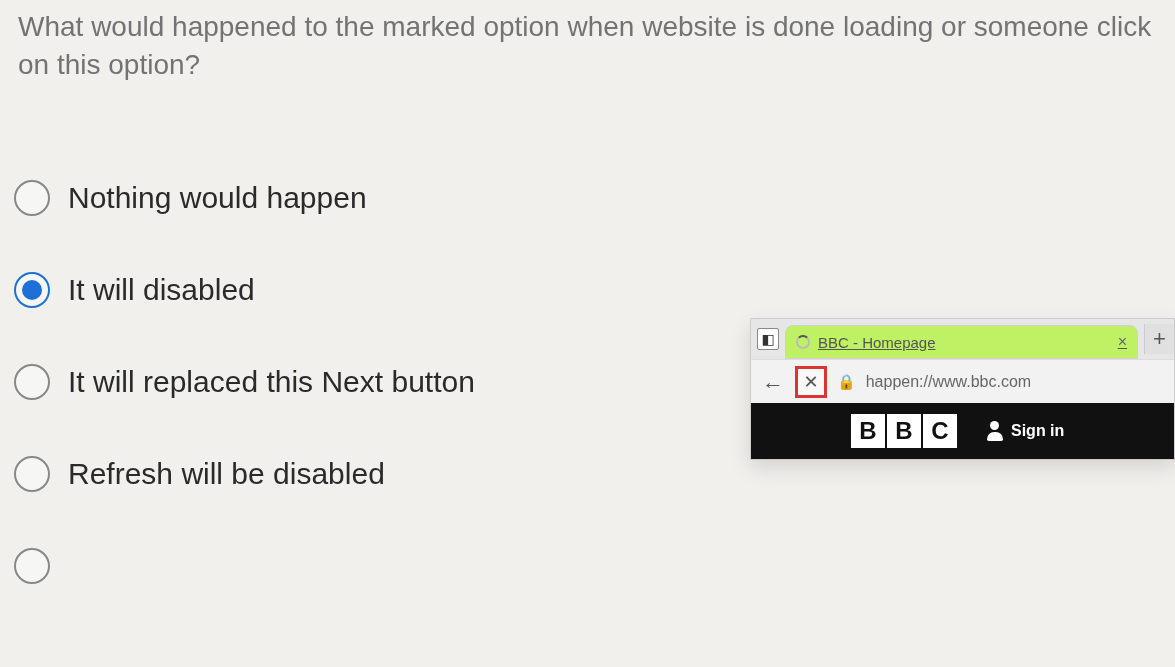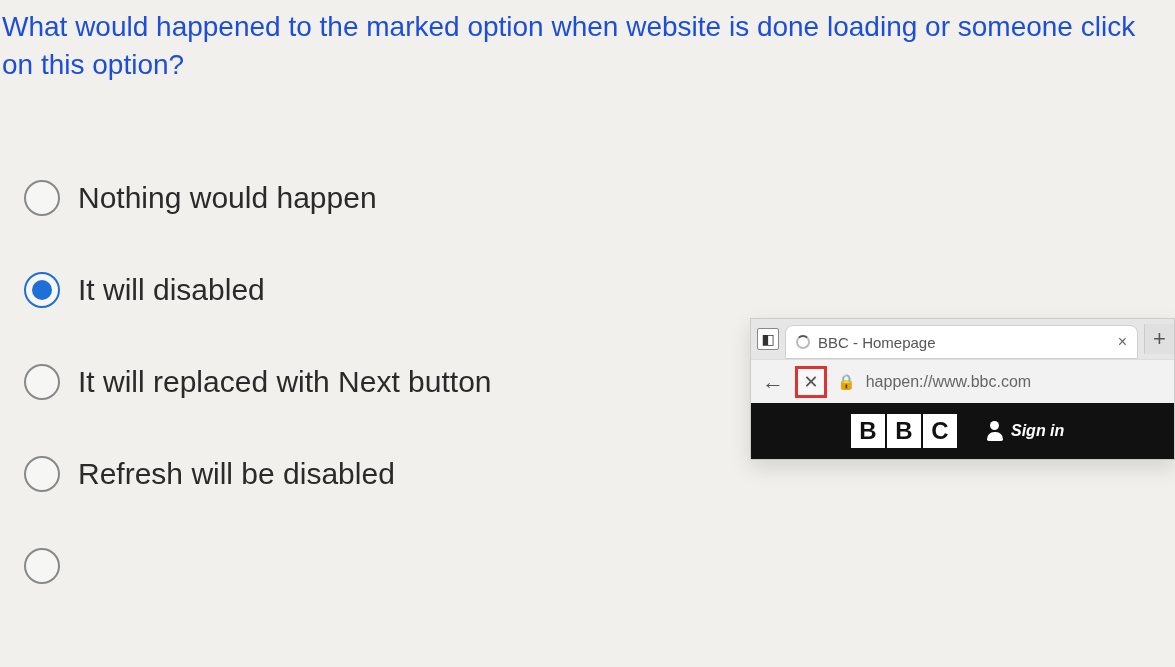--- a/index.html
+++ b/index.html
@@ -7,31 +7,31 @@
   body {
     font-family: "Segoe UI", Arial, sans-serif;
     background: #f1f0ed;
     color: #2a2a2a;
     position: relative;
     overflow: hidden;
   }
   .question {
     position: absolute;
     top: 8px;
-    left: 2px;
+    left: 18px;
     right: 20px;
     font-size: 28px;
     line-height: 1.35;
-    color: #1d4ed8;
+    color: #737373;
     font-weight: 400;
   }
   .options {
     position: absolute;
     top: 180px;
-    left: 24px;
+    left: 14px;
     width: 700px;
     text-align: center;
   }
   .option-row {
     display: flex;
     align-items: center;
     margin-bottom: 56px;
     cursor: pointer;
   }
   .radio-outer {
@@ -86,31 +86,32 @@
     display: flex;
     align-items: center;
     justify-content: center;
     font-size: 14px;
     color: #333;
     border-radius: 2px;
   }
   .tab {
     flex: 1;
     height: 34px;
-    background: #ffffff;
+    background: #bef264;
     border-top-left-radius: 8px;
     border-top-right-radius: 8px;
     border: 1px solid #d0d0d0;
     display: flex;
     align-items: center;
     padding: 8px 10px;
     font-size: 15px;
     color: #555;
     gap: 8px;
     margin-top: 6px;
+    text-decoration: underline;
   }
   .tab .spinner {
     width: 14px;
     height: 14px;
     border: 2px solid #bbb;
     border-top-color: #555;
     border-radius: 50%;
   }
   .tab .tab-close {
     margin-left: auto;
@@ -187,21 +188,20 @@
     justify-content: center;
   }
   .signin {
     display: flex;
     align-items: center;
     gap: 6px;
     color: #fff;
     font-size: 16px;
     font-weight: 600;
     margin-left: 12px;
-    font-style: italic;
   }
   .person-icon {
     width: 20px;
     height: 20px;
     position: relative;
   }
   .person-icon::before {
     content: "";
     position: absolute;
     top: 0;
@@ -233,21 +233,21 @@
     <div class="option-label">Nothing would happen</div>
   </div>
   <div class="option-row">
     <div class="radio-outer selected">
         <div class="radio-inner"></div>
       </div>
     <div class="option-label">It will disabled</div>
   </div>
   <div class="option-row">
     <div class="radio-outer"></div>
-    <div class="option-label">It will replaced with Next button</div>
+    <div class="option-label">It will replaced this Next button</div>
   </div>
   <div class="option-row">
     <div class="radio-outer"></div>
     <div class="option-label">Refresh will be disabled</div>
   </div>
   <div class="option-row">
     <div class="radio-outer"></div>
   </div>
 </div>
 

